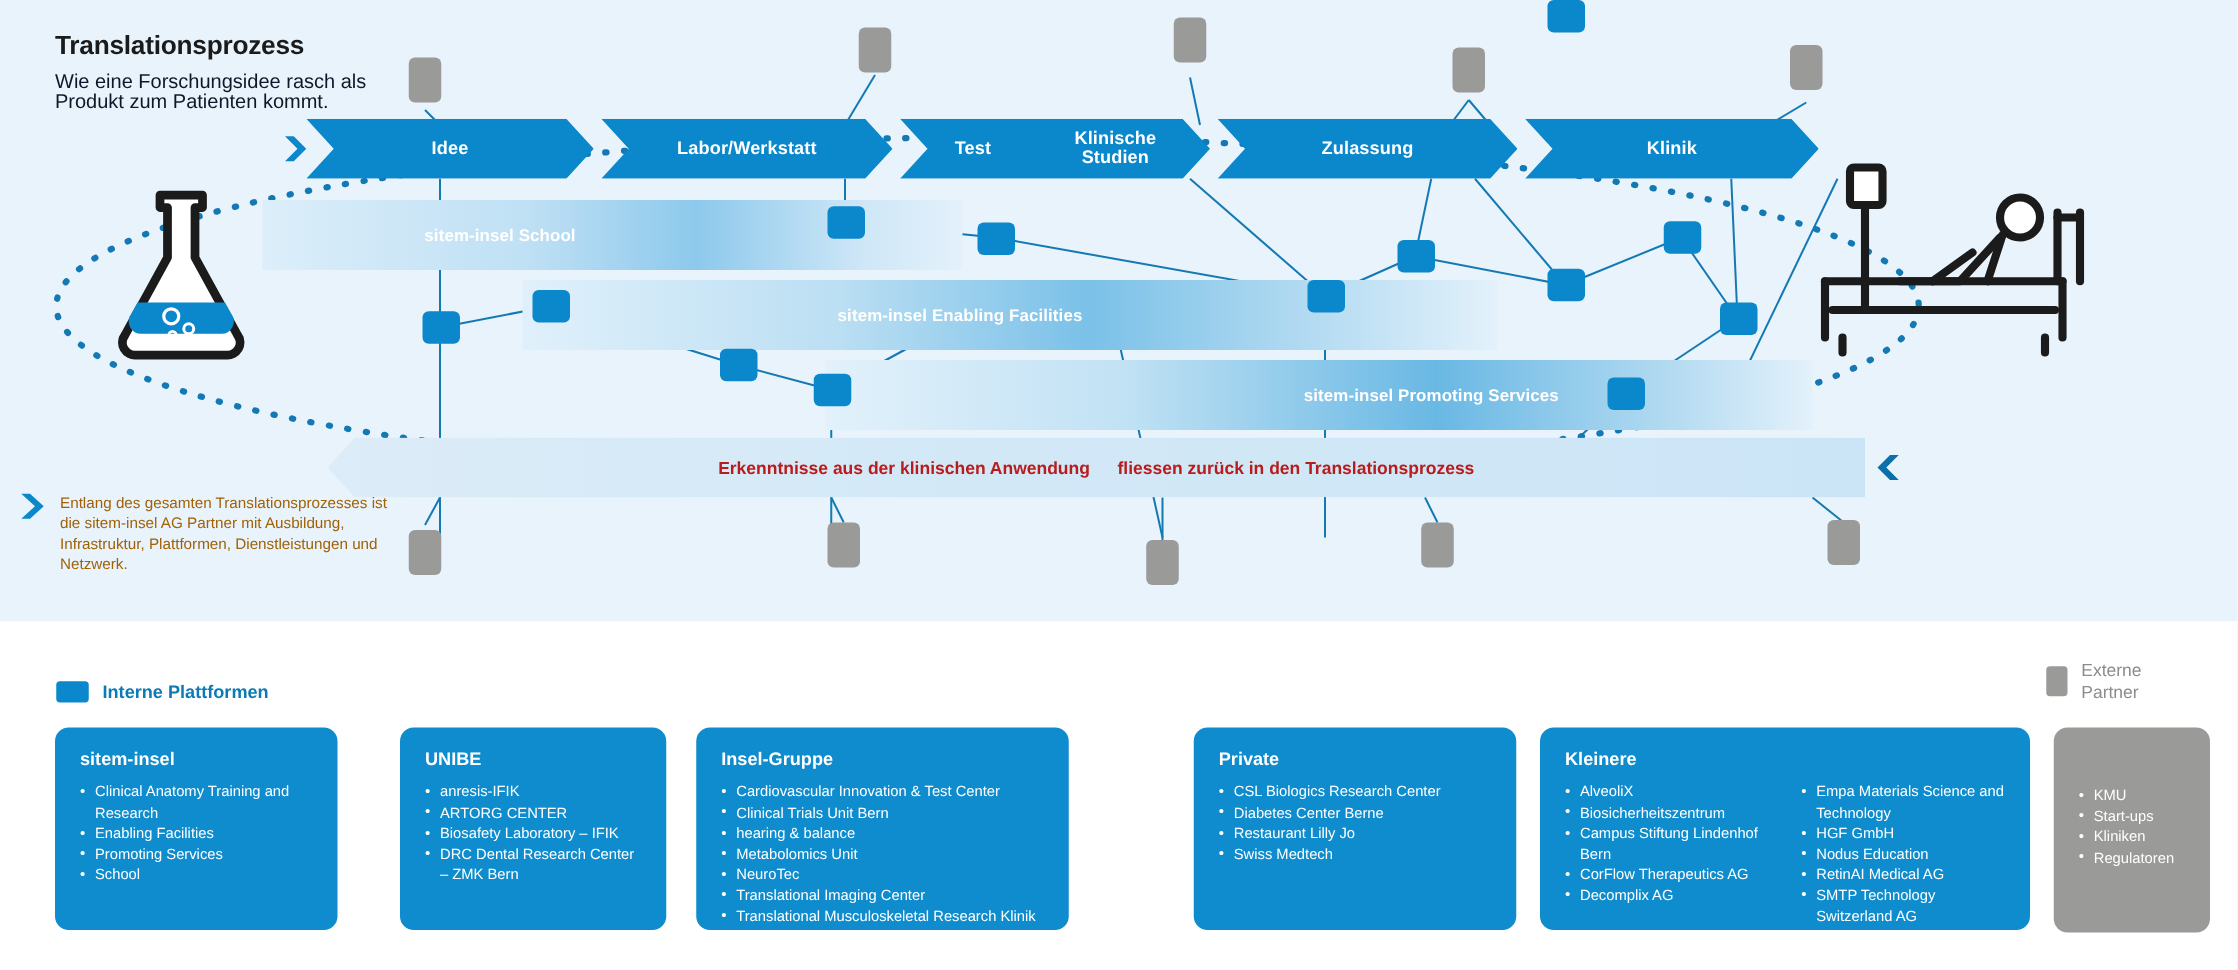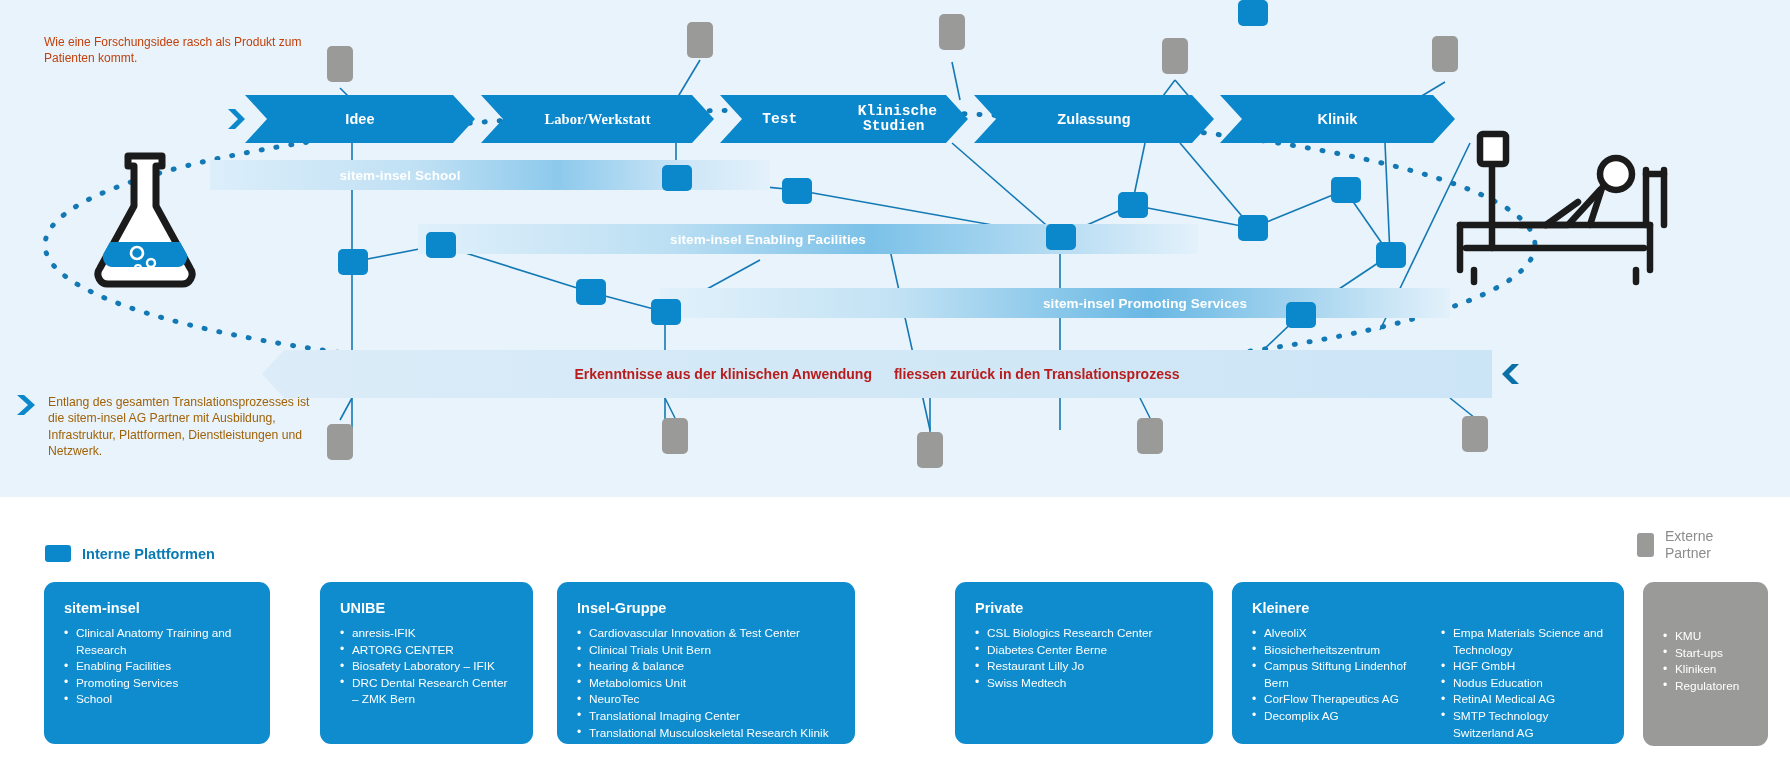--- a/index.html
+++ b/index.html
@@ -17,21 +17,21 @@
     position:absolute; left:0; top:0; width:1790px; height:497px;
     background:#e8f3fb;
   }
 
   
   .hdr { position:absolute; left:44px; top:25px; width:270px; }
   .hdr-title {
     font-size:21px; font-weight:bold; color:#1b1b1b; letter-spacing:-0.2px;
   }
   .hdr-sub {
-    margin-top:9px; font-size:12px; line-height:16px; color:#c2410c;
+    margin-top:9px; font-size:16px; line-height:16px; color:#0f172a;
   }
 
   
   .note { position:absolute; left:15px; top:392px; width:300px; display:flex; gap:9px; }
   .note-txt { font-size:12.2px; line-height:16.3px; color:#a16207; padding-top:2px;}
   .chev-blue { flex:0 0 auto; margin-top:2px; }
 
   
   .ellipse-svg { position:absolute; left:0; top:0; width:1790px; height:497px; pointer-events:none;}
 
@@ -47,27 +47,27 @@
   }
   .arrow-shape.first {
     clip-path: polygon(0 0, calc(100% - 22px) 0, 100% 50%, calc(100% - 22px) 100%, 0 100%, 22px 50%);
   }
   .arrow-label {
     position:relative; z-index:2; color:#fff; font-weight:bold; font-size:14.5px;
     text-align:center; line-height:15px; letter-spacing:0.1px;
   }
   .arrow-label.two-line { line-height:15.5px;margin-left:36px; }
   .seg-dual { position:relative; z-index:2; width:100%; display:flex; align-items:center;
-              justify-content:space-around; padding:0 26px 0 30px;font-family:Liberation Mono, monospace;}
+              justify-content:space-around; padding:0 26px 0 30px;}
 
   .lead-chev { position:absolute; left:-18px; top:12px; }
 
   
   .band {
-    position:absolute; height:30px; display:flex; align-items:center; justify-content:center;
+    position:absolute; height:56px; display:flex; align-items:center; justify-content:center;
     color:#ffffff; font-weight:bold; font-size:13.5px; letter-spacing:0.1px;
   }
   .band-school {
     left:210px; top:160px; width:560px;
     background:linear-gradient(90deg,#dceefa 0%, #bfe0f4 38%, #8dc9ec 62%, #cfe7f7 86%, #e3f1fb 100%);
   }
   .band-enabling {
     left:418px; top:224px; width:780px;
     background:linear-gradient(90deg,#e0f0fb 0%, #bcdff3 32%, #7bc1e8 58%, #b6dcf2 82%, #e3f1fb 100%);
   }
@@ -150,20 +150,21 @@
 
 <div id="root">
 
   <div class="top-panel">
 
     <svg class="ellipse-svg" viewBox="0 0 1790 497">
       <ellipse cx="790" cy="245" rx="745" ry="135" fill="none" stroke="#1379b4" stroke-width="5" stroke-dasharray="1 14" stroke-linecap="round"></ellipse>
     </svg>
 
     <div class="hdr">
+      <div class="hdr-title">Translationsprozess</div>
       <div class="hdr-sub">Wie eine Forschungsidee rasch als Produkt zum Patienten kommt.</div>
     </div>
 
     <svg class="net-svg" viewBox="0 0 1790 497">
       <g stroke="#1379b4" stroke-width="1.6" fill="none">
 
         <line x1="352" y1="143" x2="352" y2="262"></line>
         <line x1="352" y1="262" x2="352" y2="430"></line>
         <line x1="676" y1="143" x2="676" y2="178"></line>
         <line x1="676" y1="178" x2="796" y2="190"></line>
@@ -242,21 +243,21 @@
         <svg width="26" height="24" viewBox="0 0 26 24">
           <path d="M1 2 L11 12 L1 22 L8 22 L18 12 L8 2 Z" fill="#0b87cb"></path>
         </svg>
       </span>
 
       <div class="arrow-seg" style="left:0; width:230px;">
         <div class="arrow-shape first"></div>
         <span class="arrow-label">Idee</span>
       </div>
 
-      <div class="arrow-seg" style="left:236px; width:233px;font-family:Liberation Serif, serif;">
+      <div class="arrow-seg" style="left:236px; width:233px;">
         <div class="arrow-shape"></div>
         <span class="arrow-label">Labor/Werkstatt</span>
       </div>
 
       <div class="arrow-seg" style="left:475px; width:248px;">
         <div class="arrow-shape"></div>
         <div class="seg-dual">
           <span class="arrow-label">Test</span>
           <span class="arrow-label two-line" style="max-width:72px;">Klinische Studien</span>
         </div>

